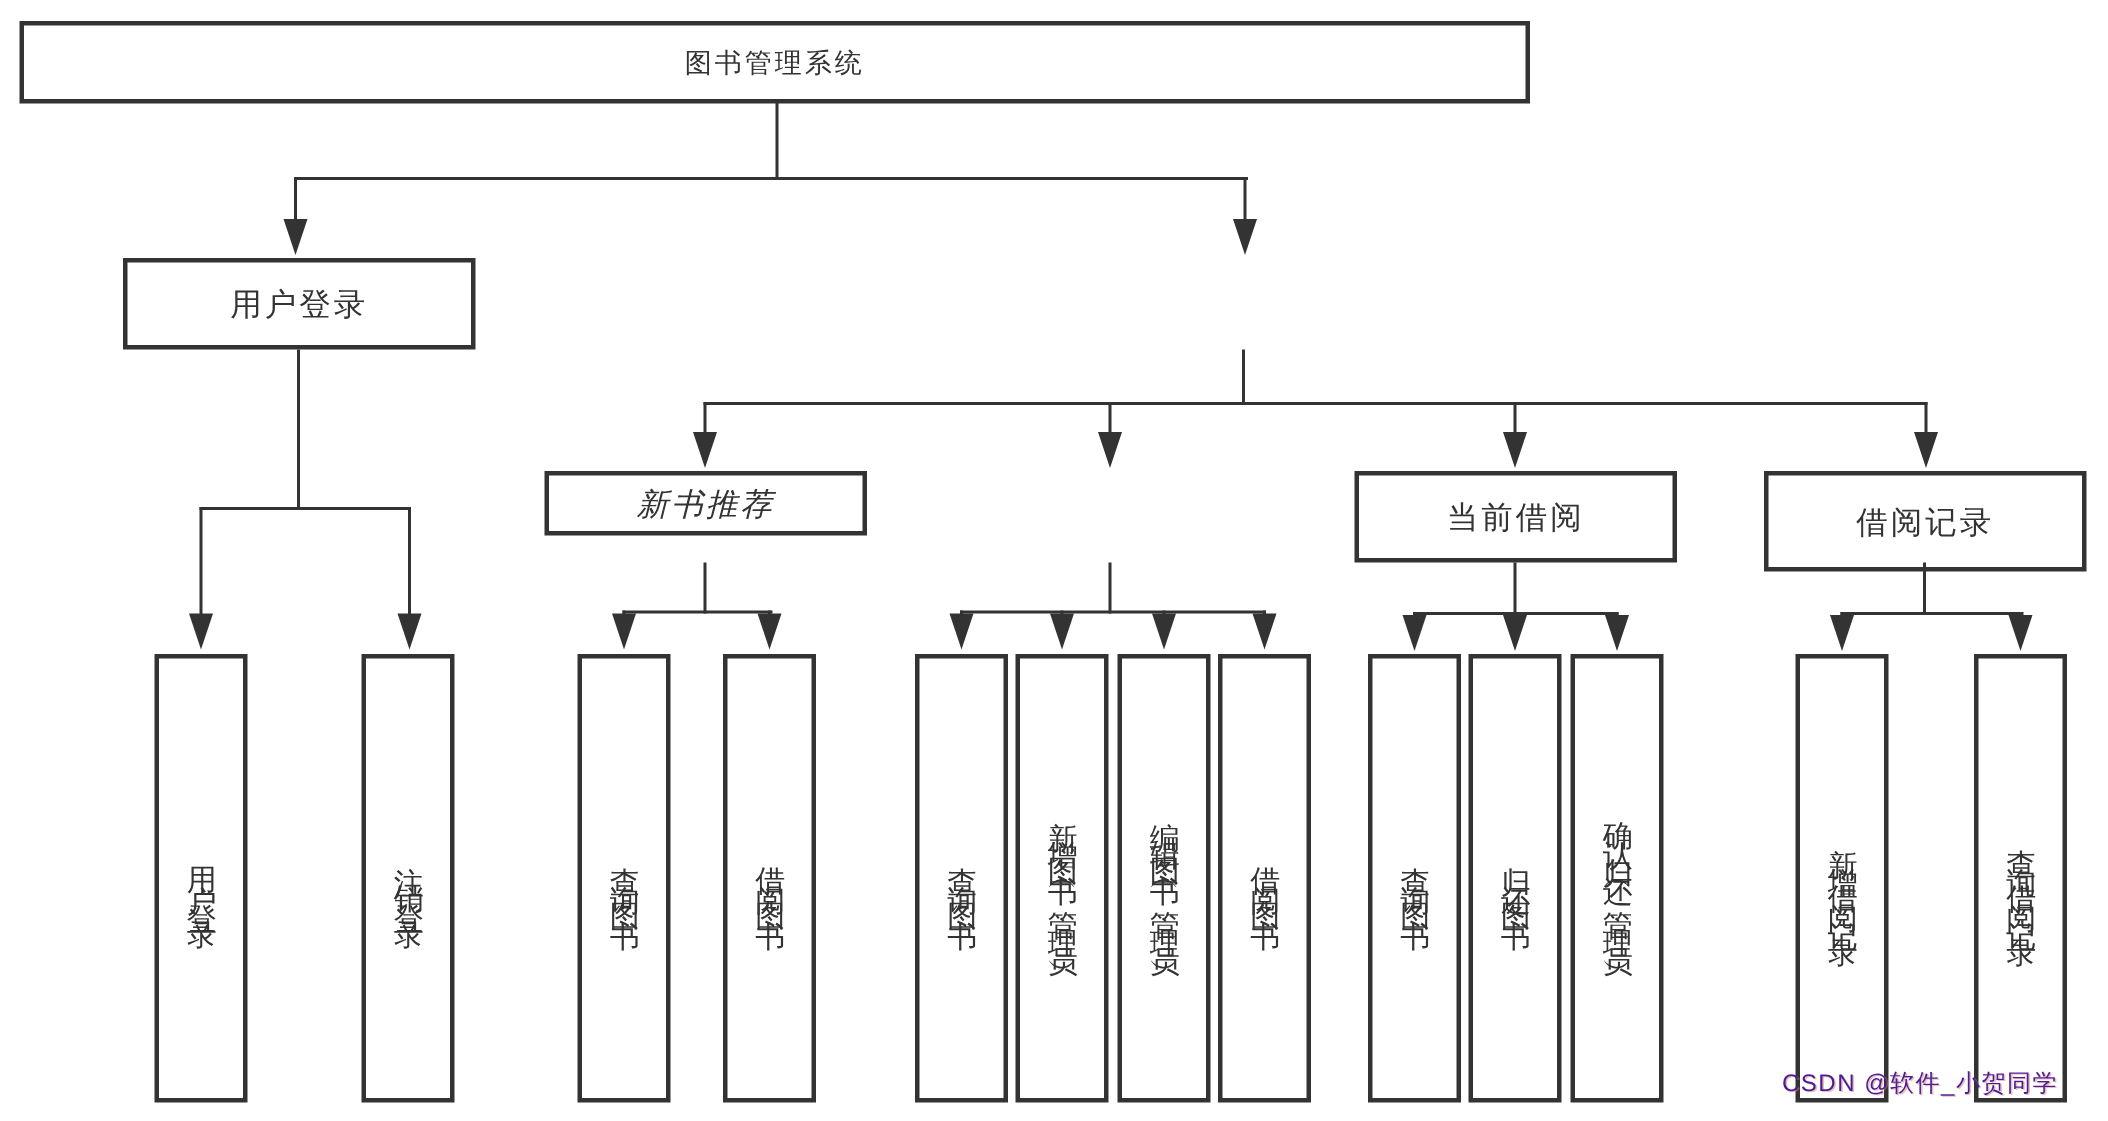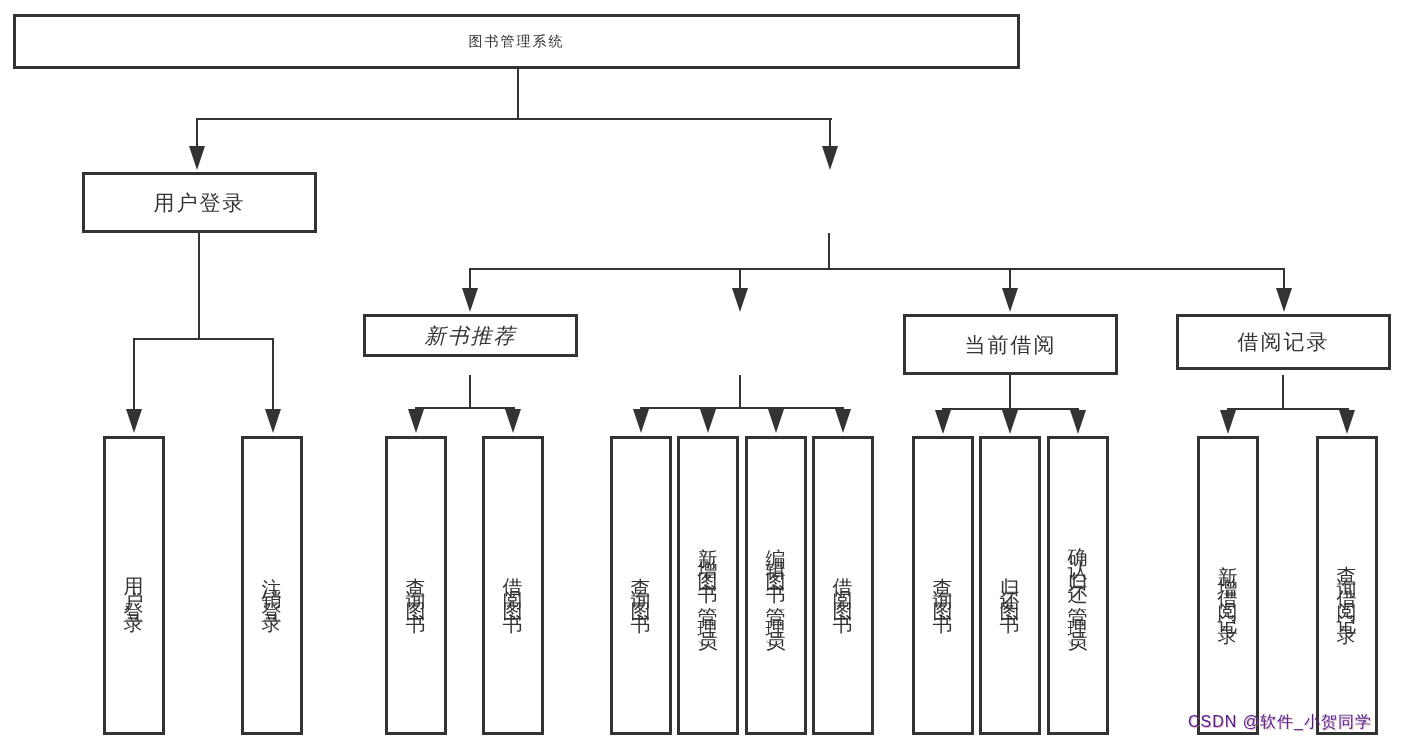--- a/index.html
+++ b/index.html
@@ -20,21 +20,21 @@
     align-items: center;
     justify-content: center;
     color: #333333;
   }
   .node .lbl {
     font-size: 21px;
     letter-spacing: 2px;
     white-space: nowrap;
     color: #333333;
   }
-  .node.root .lbl { font-size: 14px; }
+  .node.root .lbl { font-size: 18px; }
   .node.leaf .lbl {
     writing-mode: vertical-rl;
     text-orientation: mixed;
     font-size: 20px;
     line-height: 1;
     letter-spacing: 12px;
     white-space: nowrap;
   }
   .vline { position: absolute; width: 2px; background: #333333; }
   .hline { position: absolute; height: 2px; background: #333333; }
@@ -73,21 +73,21 @@
 
   <div class="node" style="left:363px; top:314px; width:215px; height:43px;font-style:italic;">
     <span class="lbl">新书推荐</span>
   </div>
 
 
   <div class="node" style="left:903px; top:314px; width:215px; height:61px;align-items:center;">
     <span class="lbl">当前借阅</span>
   </div>
 
-  <div class="node" style="left:1176px; top:314px; width:215px; height:56px;">
+  <div class="node" style="left:1176px; top:314px; width:215px; height:67px;">
     <span class="lbl">借阅记录</span>
   </div>
 
   <div class="node leaf" style="left:103px; top:436px; width:62px; height:299px;">
     <span class="lbl">用户登录</span>
   </div>
 
   <div class="node leaf" style="left:241px; top:436px; width:62px; height:299px;">
     <span class="lbl">注销登录</span>
   </div>

